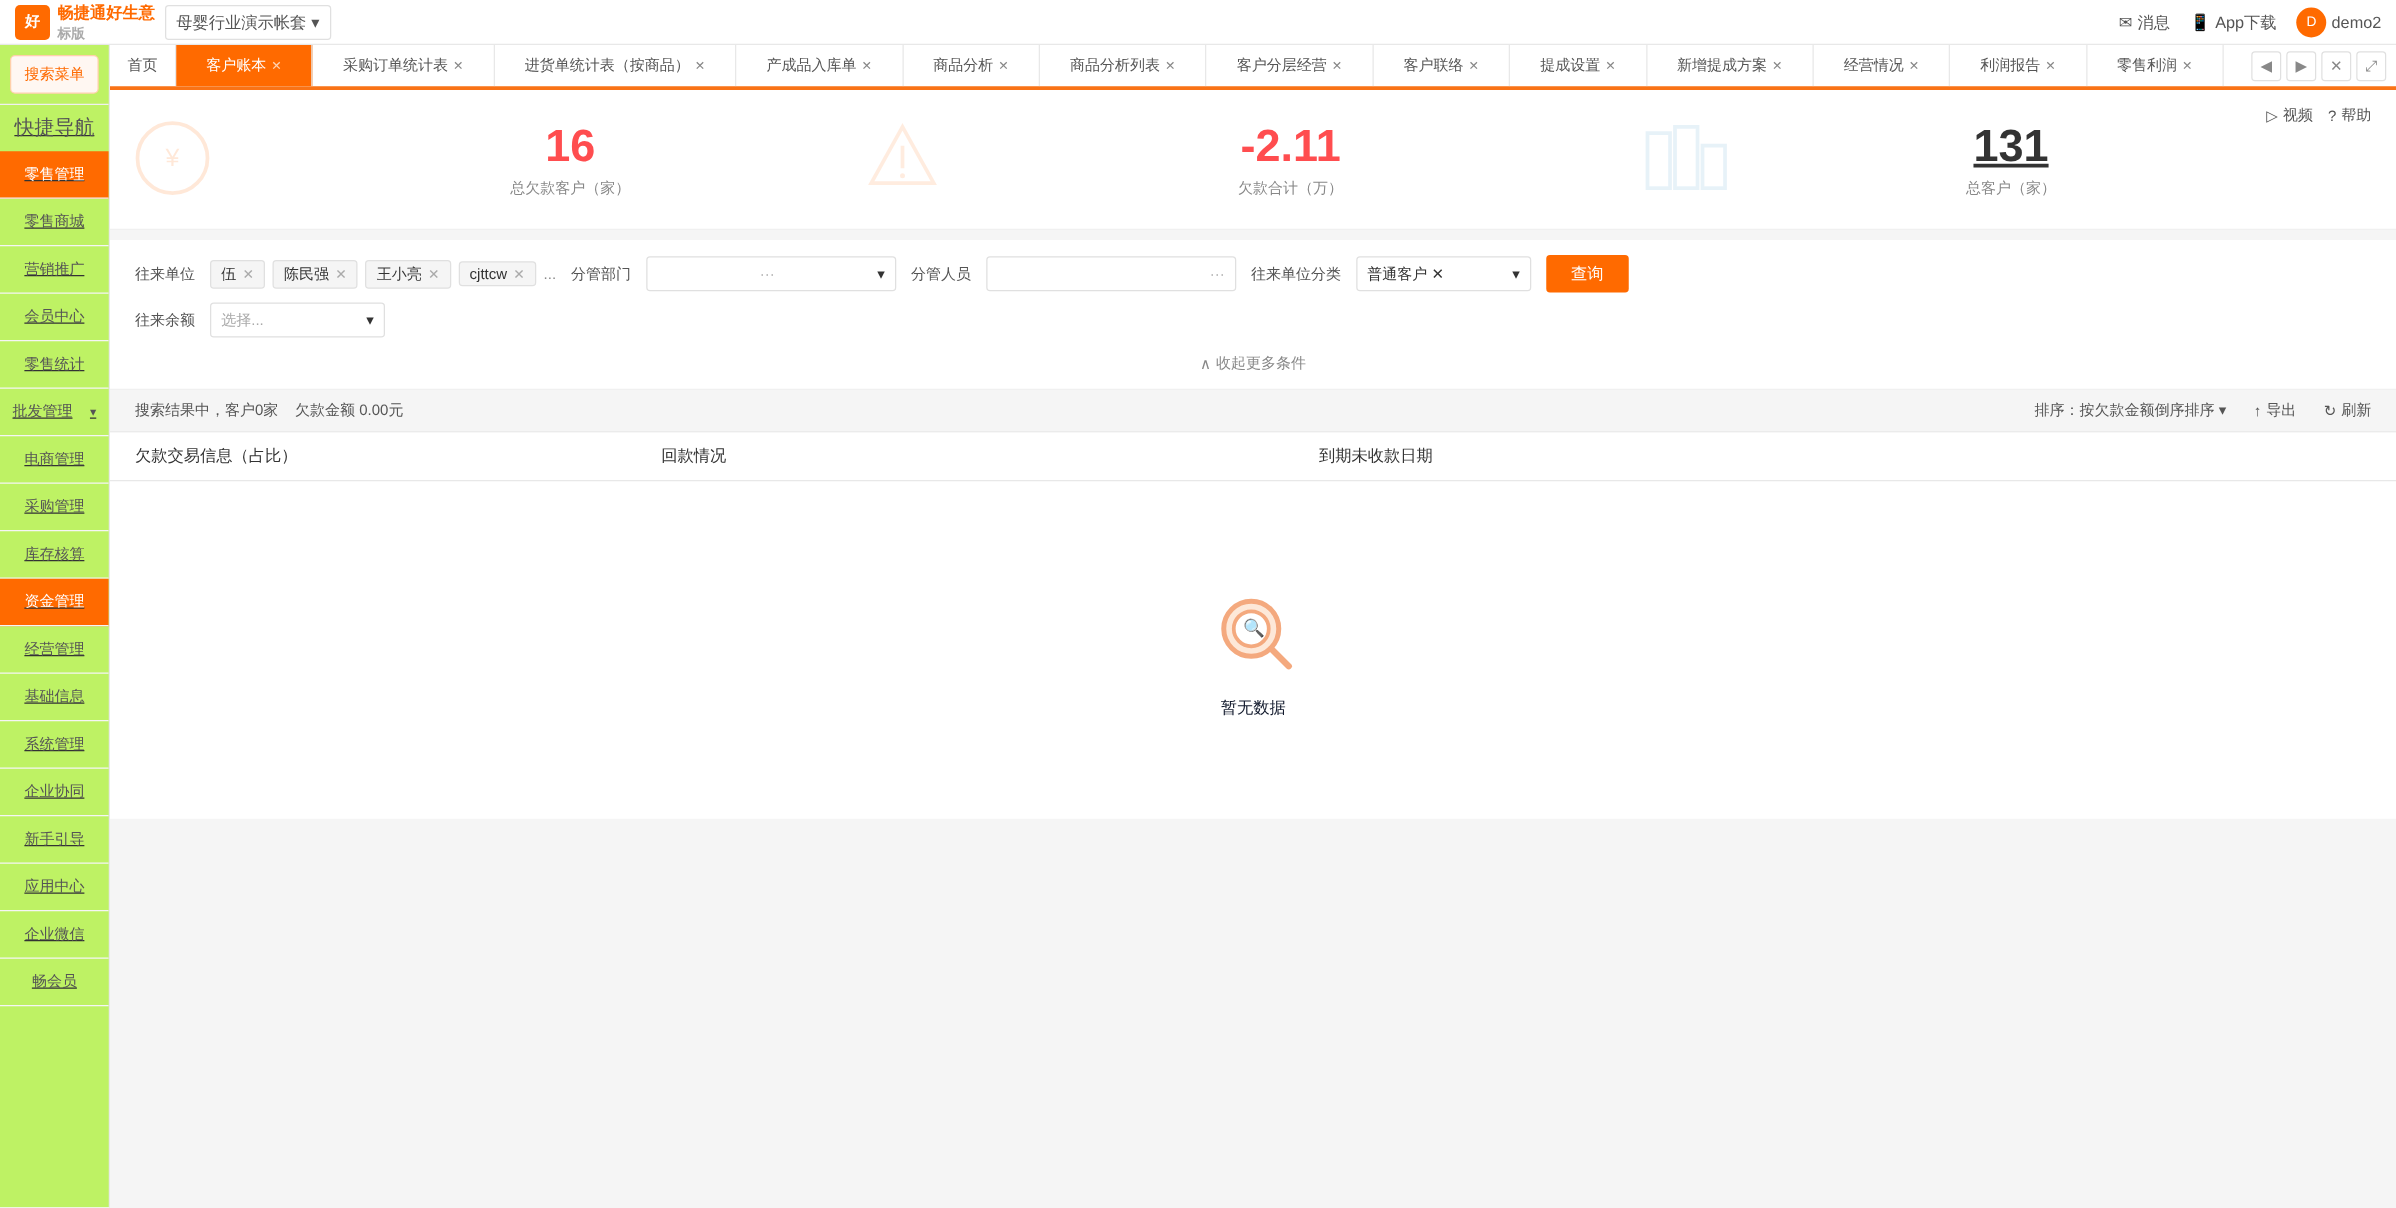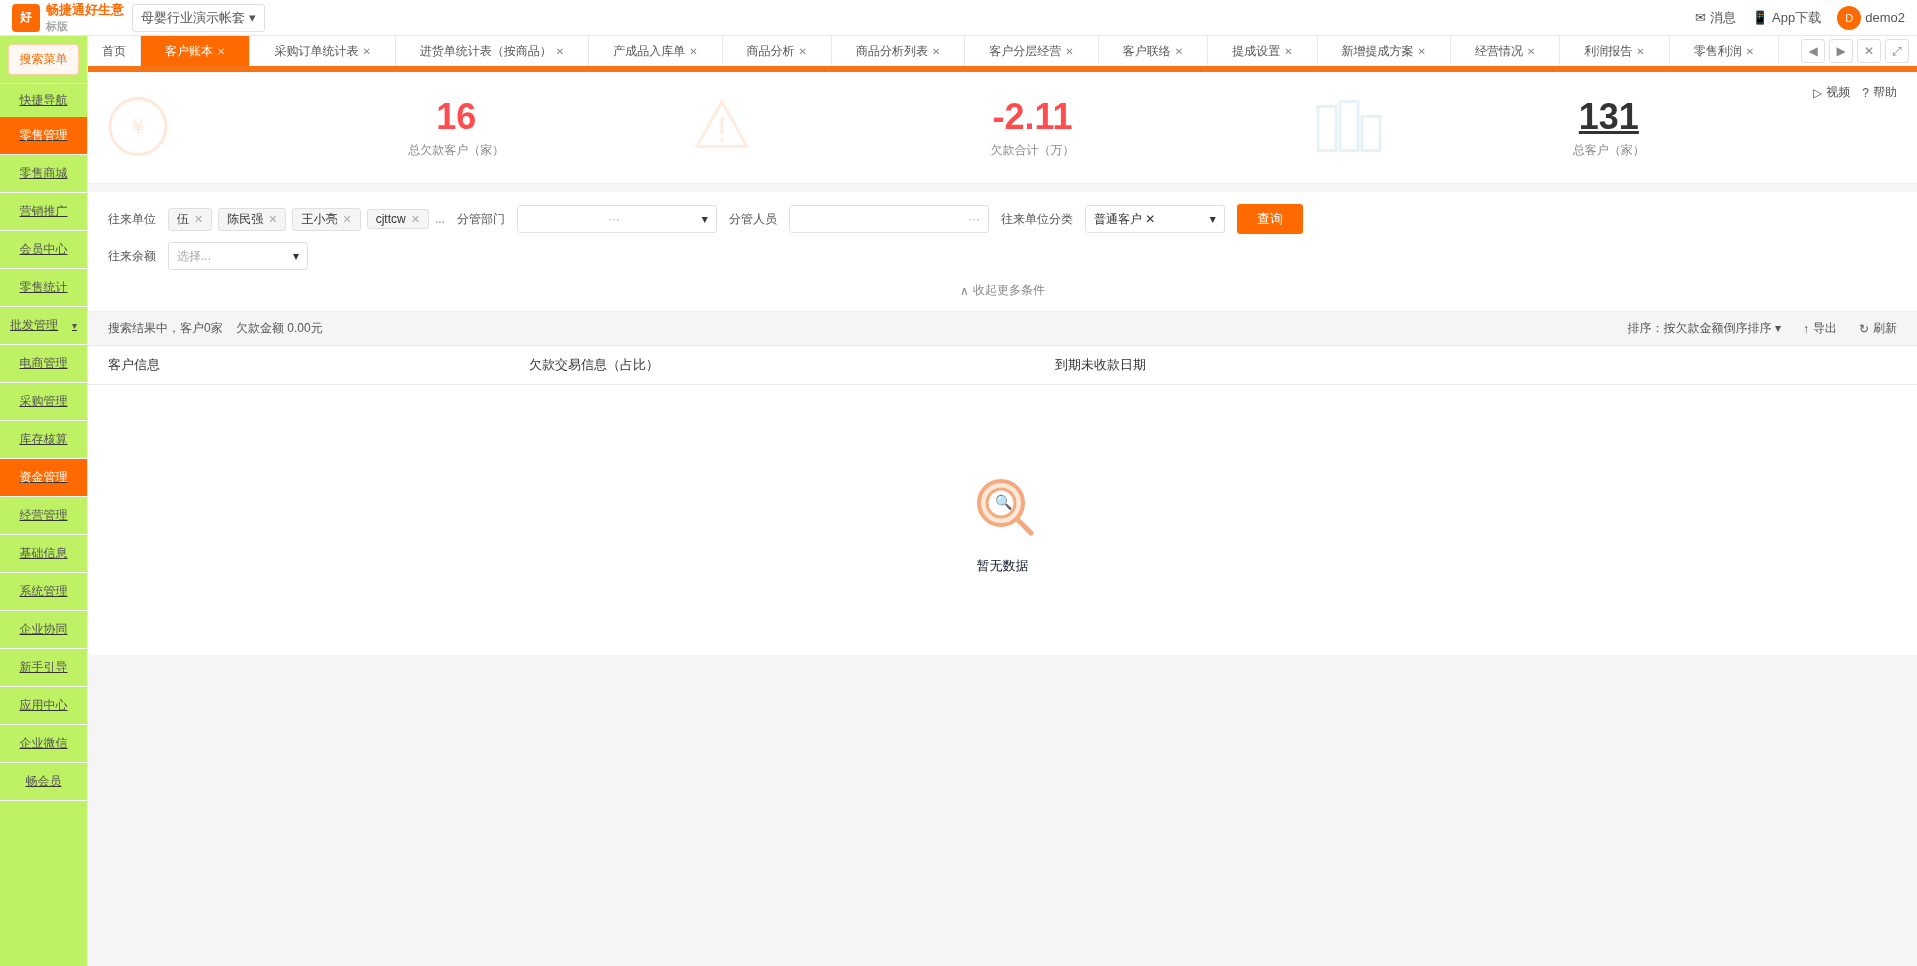--- a/index.html
+++ b/index.html
@@ -15,30 +15,30 @@
     .top-bar-right span { cursor: pointer; display: flex; align-items: center; gap: 4px; }
     .avatar { width: 24px; height: 24px; border-radius: 50%; background: #ff6a00; display: flex; align-items: center; justify-content: center; color: #fff; font-size: 11px; }
 
     
     .main-layout { display: flex; flex: 1; overflow: hidden; }
 
     
     .sidebar { width: 88px; background: #bef264; border-right: 1px solid #e8e8e8; display: flex; flex-direction: column; overflow-y: auto; flex-shrink: 0; text-decoration: underline; }
     .sidebar-search { padding: 8px; border-bottom: 1px solid #f0f0f0; }
     .sidebar-search-btn { width: 100%; padding: 6px; background: #fff7f2; border: 1px solid #ffcfaa; border-radius: 4px; color: #ff6a00; font-size: 12px; cursor: pointer; text-align: center; }
-    .sidebar-nav-btn2 { padding: 8px; text-align: center; font-size: 12px; color: #555; cursor: pointer; }
+    .sidebar-nav-btn2 { padding: 8px; text-align: center; font-size: 16px; color: #555; cursor: pointer; }
     .sidebar-item { padding: 10px 8px; text-align: center; font-size: 12px; color: #555; cursor: pointer; border-bottom: 1px solid #f5f5f5; }
     .sidebar-item.active { background: #ff6a00; color: #fff; }
     .sidebar-item-with-arrow { display: flex; align-items: center; justify-content: space-between; padding: 10px 10px; font-size: 12px; color: #555; cursor: pointer; border-bottom: 1px solid #f5f5f5; }
 
     
     .content-area { flex: 1; display: flex; flex-direction: column; overflow: hidden; }
 
     
-    .tab-bar { background: #fff; height: 36px; display: flex; align-items: center; border-bottom: 6px solid #f97316; flex-shrink: 0; overflow: hidden; text-align: right; }
+    .tab-bar { background: #fff; height: 36px; display: flex; align-items: center; border-bottom: 3px solid #f97316; flex-shrink: 0; overflow: hidden; text-align: right; }
     .tab-item { display: flex; align-items: center; gap: 4px; padding: 0 24px; height: 100%; font-size: 12px; color: #555; cursor: pointer; border-right: 1px solid #e8e8e8; white-space: nowrap; flex-shrink: 0; }
     .tab-item.active { background: #ff6a00; color: #fff; }
     .tab-close { font-size: 10px; color: inherit; opacity: 0.7; }
     .tab-home { padding: 0 14px; height: 100%; display: flex; align-items: center; font-size: 12px; color: #555; cursor: pointer; border-right: 1px solid #e8e8e8; }
     .tab-controls { margin-left: auto; display: flex; align-items: center; gap: 4px; padding: 0 8px; }
     .tab-ctrl-btn { width: 24px; height: 24px; display: flex; align-items: center; justify-content: center; cursor: pointer; color: #888; font-size: 12px; border: 1px solid #e0e0e0; border-radius: 3px; }
 
     
     .page-content { flex: 1; overflow-y: auto; background: #f5f5f5; padding: 0; }
 
@@ -376,22 +376,22 @@
           </span>
           <span class="result-bar-action">
             <span>↻</span>
             <span>刷新</span>
           </span>
         </div>
       </div>
 
       <div class="data-table">
         <div class="table-header">
-          <div>客户信息</div>
           <div>欠款交易信息（占比）</div>
+          <div>回款情况</div>
           <div>到期未收款日期</div>
         </div>
 
         <div class="table-empty">
 
           <div class="empty-icon">
             <svg width="80" height="80" viewBox="0 0 80 80" fill="none" xmlns="http://www.w3.org/2000/svg">
               <ellipse cx="38" cy="38" rx="22" ry="22" stroke="#f4a97e" stroke-width="4" fill="#fde8d8"></ellipse>
               <circle cx="38" cy="38" r="14" stroke="#f4a97e" stroke-width="3" fill="#fff"></circle>
               <line x1="54" y1="54" x2="68" y2="68" stroke="#f4a97e" stroke-width="5" stroke-linecap="round"></line>

